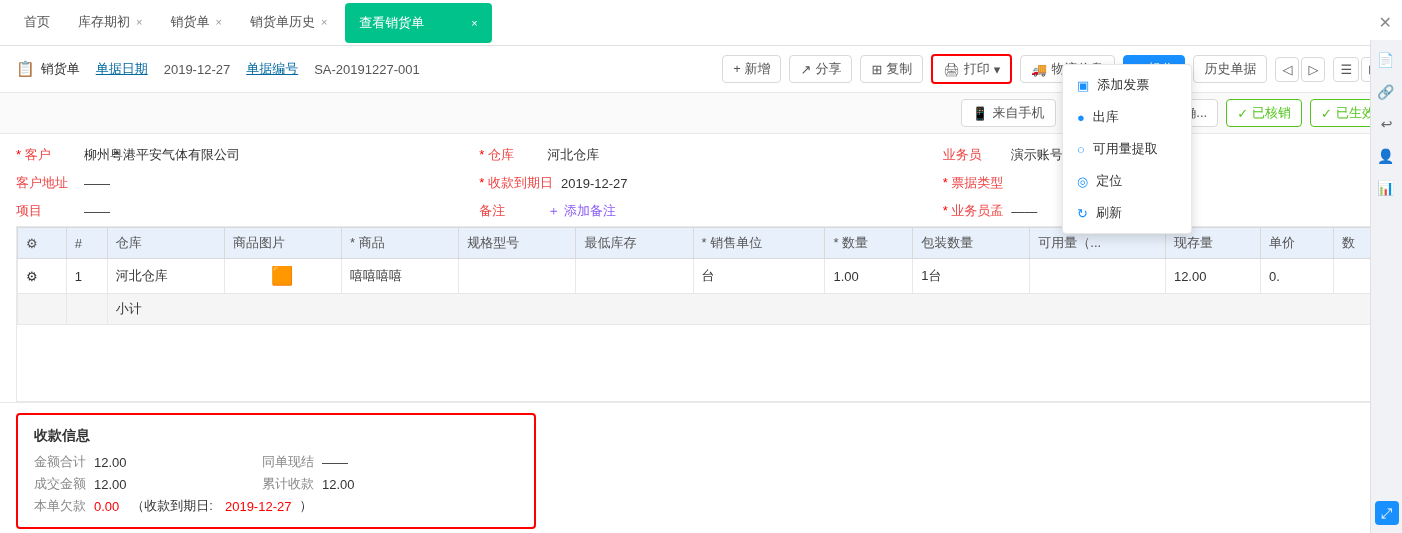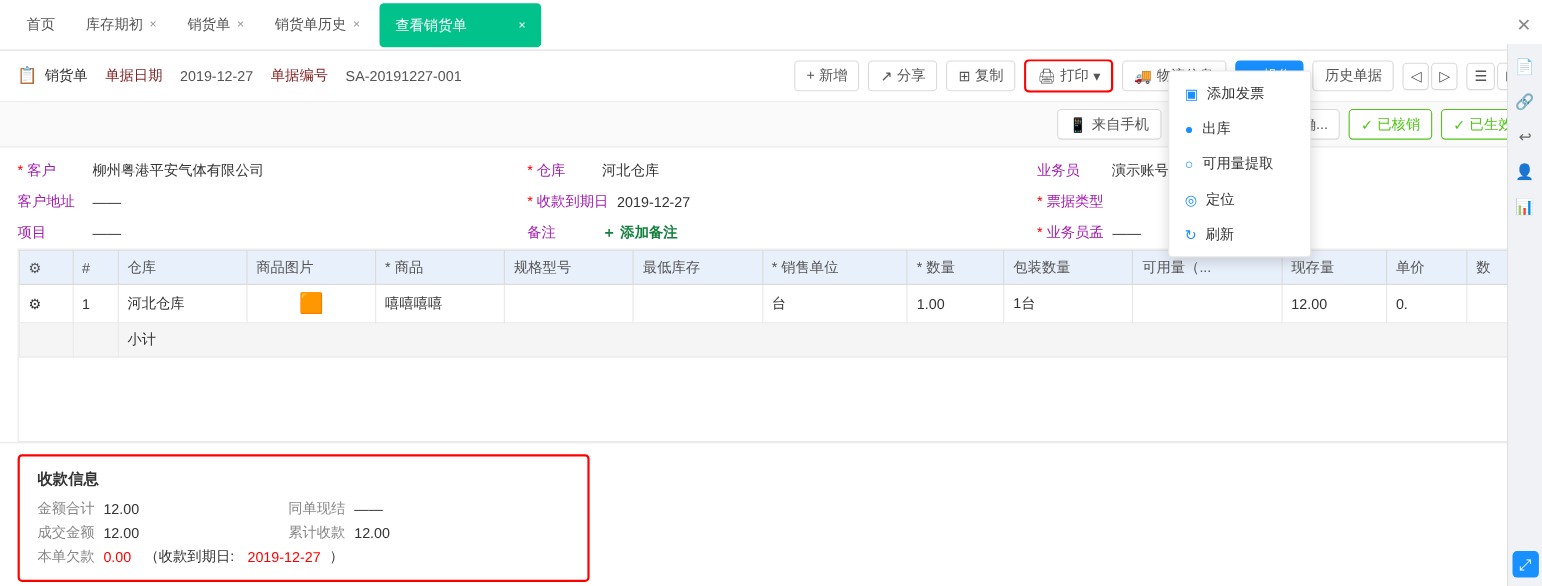--- a/index.html
+++ b/index.html
@@ -41,21 +41,21 @@
       display: flex; align-items: center; padding: 8px 16px;
       border-bottom: 1px solid #e8e8e8; background: #fff;
       gap: 16px;
     }
     .doc-title {
       display: flex; align-items: center; gap: 6px;
       color: #333; font-weight: 500;
     }
     .doc-title-icon { color: #1890ff; font-size: 15px; }
     .doc-meta { display: flex; align-items: center; gap: 16px; color: #555; }
-    .doc-meta-label { color: #7f1d1d; }
+    .doc-meta-label { color: #0369a1; text-decoration: underline; }
     .doc-actions {
       margin-left: auto; display: flex; align-items: center; gap: 8px; justify-content: space-between;
     }
     .action-btn {
       display: flex; align-items: center; gap: 4px; padding: 4px 10px;
       border: 1px solid #d9d9d9; border-radius: 4px; cursor: pointer;
       background: #fff; color: #555; white-space: nowrap;
     }
     .action-btn.active-op {
       background: #1890ff; color: #fff; border-color: #1890ff;
@@ -90,21 +90,21 @@
     
     .form-section {
       padding: 12px 16px 6px;
       display: grid; grid-template-columns: 1fr 1fr 1fr;
       gap: 10px 20px;
     }
     .form-row {
       display: flex; align-items: center; gap: 8px;
     }
     .form-label {
-      color: #a21caf; white-space: nowrap; min-width: 60px;
+      color: #ef4444; white-space: nowrap; min-width: 60px;
     }
     .form-label.required::before {
       content: '* '; color: red;
     }
     .form-value {
       color: #333; flex: 1;
     }
 
     
     .table-container {
@@ -306,21 +306,21 @@
     </div>
     <div class="form-row">
       <span class="form-label required">票据类型</span>
     </div>
     <div class="form-row">
       <span class="form-label">项目</span>
       <span class="form-value">——</span>
     </div>
     <div class="form-row">
       <span class="form-label">备注</span>
-      <span class="form-value" style="color: #15803d; cursor: pointer; font-weight: bold;">
+      <span class="form-value" style="color: #8b5cf6; cursor: pointer;">
         <span>＋</span>
         <span>添加备注</span>
       </span>
     </div>
     <div class="form-row">
       <span class="form-label required">业务员孟</span>
       <span class="form-value">——</span>
     </div>
   </div>
 

